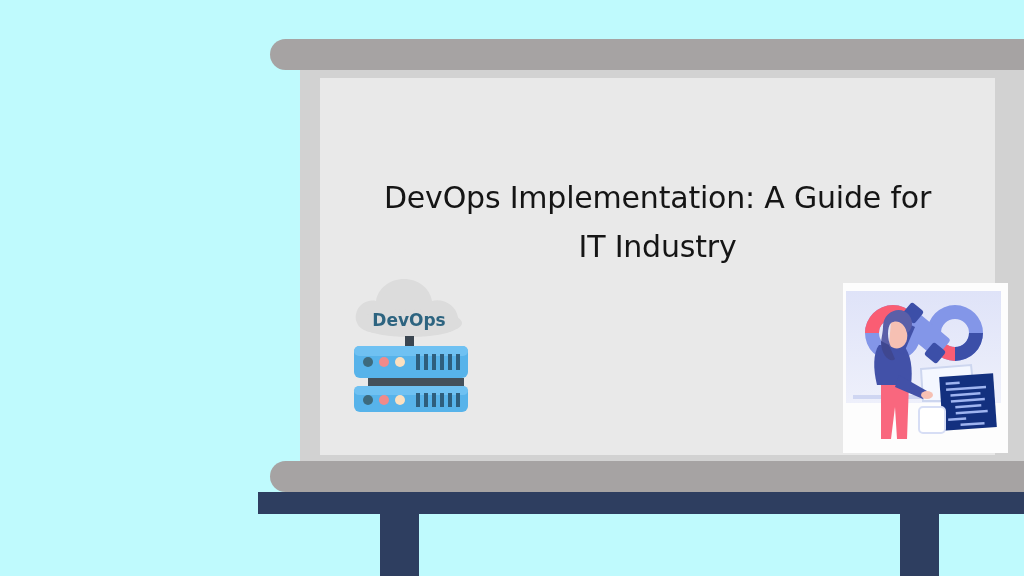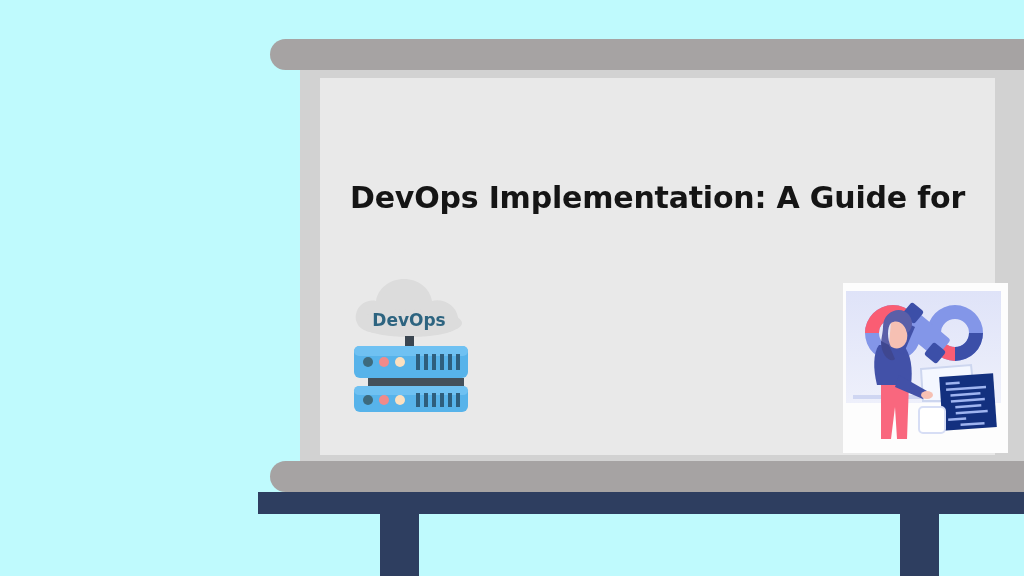--- a/index.html
+++ b/index.html
@@ -77,21 +77,21 @@
   }
 
   
   .board-title {
     position: absolute;
     left: 330px;
     top: 174px;
     width: 655px;
     text-align: center;
     font-family: "DejaVu Sans", sans-serif;
-    font-weight: bold;
+    font-weight: normal;
     font-size: 30px;
     line-height: 1.62;
     letter-spacing: -0.2px;
     color: #151515;
   }
 
   
   .devops-cloud-art {
     position: absolute;
     left: 352px;
@@ -122,20 +122,21 @@
 
   <div class="board-frame"></div>
 
   <div class="board-surface"></div>
 
   <div class="board-rail top"></div>
   <div class="board-rail bottom"></div>
 
   <div class="board-title">
     <div>DevOps Implementation: A Guide for</div>
+    <div>IT Industry</div>
   </div>
 
   <div class="devops-cloud-art">
     <svg width="122" height="136" viewBox="0 0 122 136" xmlns="http://www.w3.org/2000/svg">
 
       <g>
         <path d="M26 57 C10 57 2 48 4 38 C6 28 16 23 24 25 C26 12 38 3 52 3 C66 3 78 12 80 25 C92 22 104 30 106 41 C108 52 100 57 90 57 Z" fill="#dcdcdc"></path>
         <ellipse cx="58" cy="47" rx="52" ry="14" fill="#dcdcdc"></ellipse>
       </g>
 

